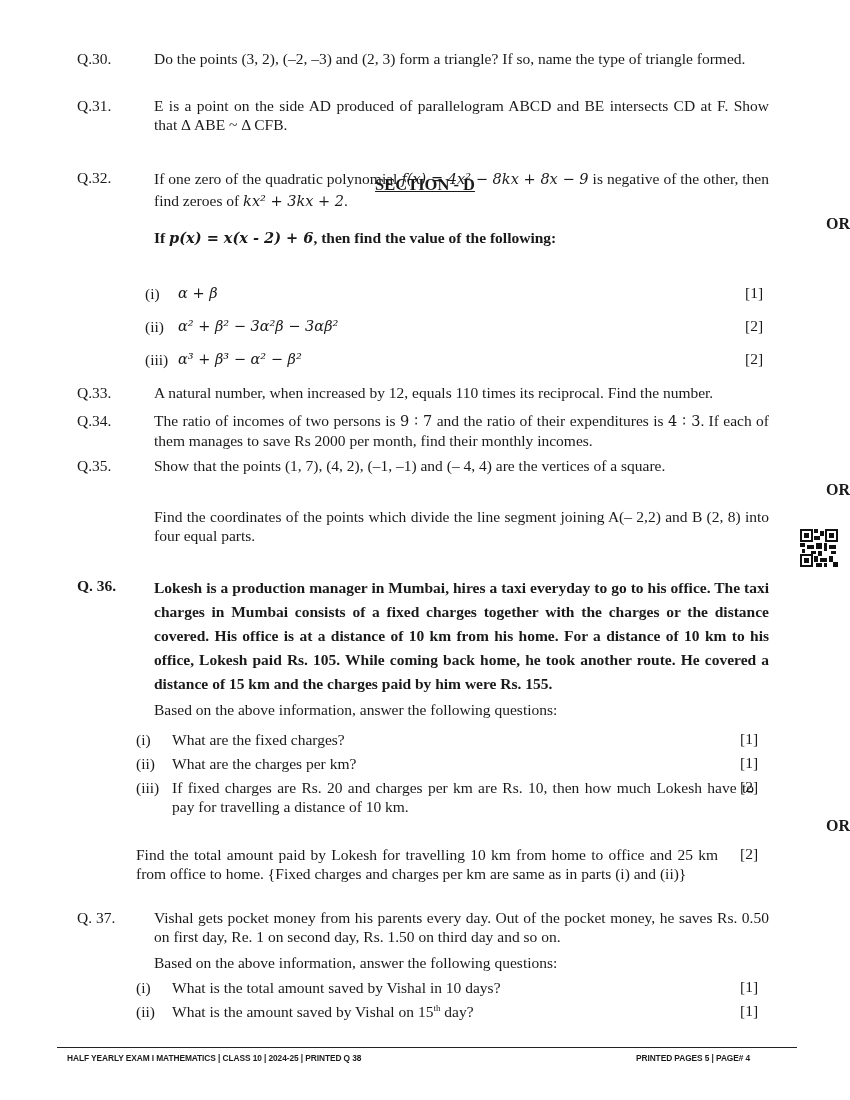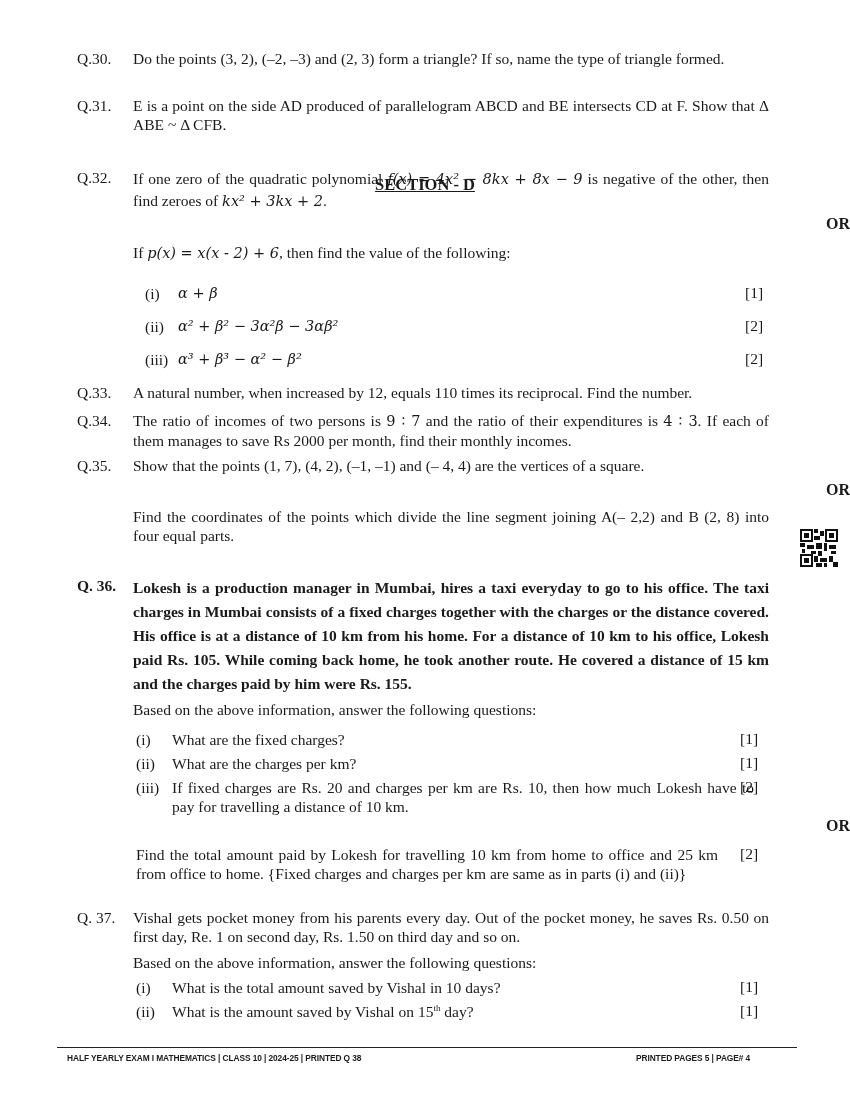--- a/index.html
+++ b/index.html
@@ -3,21 +3,21 @@
 <meta charset="utf-8">
 <style>
   html, body { margin: 0; padding: 0; background: #ffffff; }
   body {
     width: 850px; height: 1100px; position: relative; overflow: hidden;
     font-family: "Liberation Serif", serif; color: #1a1a1a;
   }
   .page { position: absolute; left: 0; top: 0; width: 850px; height: 1100px; }
   .q { position: absolute; left: 77px; width: 692px; font-size: 15.5px; line-height: 19px; }
   .qnum { position: absolute; left: 0; top: 0; }
-  .qbody { margin-left: 56px; text-align: justify; }
+  .qbody { margin-left: 77px; text-align: justify; }
   .qbody.loose { line-height: 24px; }
   .sec-title {
     position: absolute; left: 0; width: 850px; text-align: center;
     font-weight: bold; font-size: 16.5px; text-decoration: underline;
   }
   .or { position: absolute; left: 0; width: 850px; text-align: right; font-weight: bold; font-size: 16px; }
   .math { font-family: "DejaVu Serif", serif; font-style: italic; font-size: 14.5px; text-align: center; }
   .sub { position: absolute; font-size: 15.5px; line-height: 19px; }
   .sub .lbl { position: absolute; left: 0; top: 0; }
   .sub .txt { position: absolute; left: 36px; top: 0; }
@@ -47,21 +47,21 @@
 
   <div class="sec-title" style="top:140px;margin-top:35px;">SECTION - D</div>
 
   <div class="q" style="top:168px;">
     <span class="qnum">Q.32.</span>
     <div class="qbody" style="line-height:21px;">
       <span>If one zero of the quadratic polynomial </span><span class="math">f(x) = 4x² − 8kx + 8x − 9</span><span> is negative of the other, then find zeroes of </span><span class="math">kx² + 3kx + 2</span><span>.</span>
     </div>
   </div>
   <div class="or" style="top:215px;">OR</div>
-  <div class="q" style="top:243px;">
+  <div class="q" style="top:228px;font-weight:bold;">
     <div class="qbody">
       <span>If </span><span class="math">p(x) = x(x - 2) + 6</span><span>, then find the value of the following:</span>
     </div>
   </div>
 
   <div class="sub" style="left:145px; top:284px; width:620px;">
     <span class="lbl">(i)</span>
     <span class="txt math" style="left:33px;">α + β</span>
   </div>
   <span class="marks" style="left:745px; top:284px;">[1]</span>

